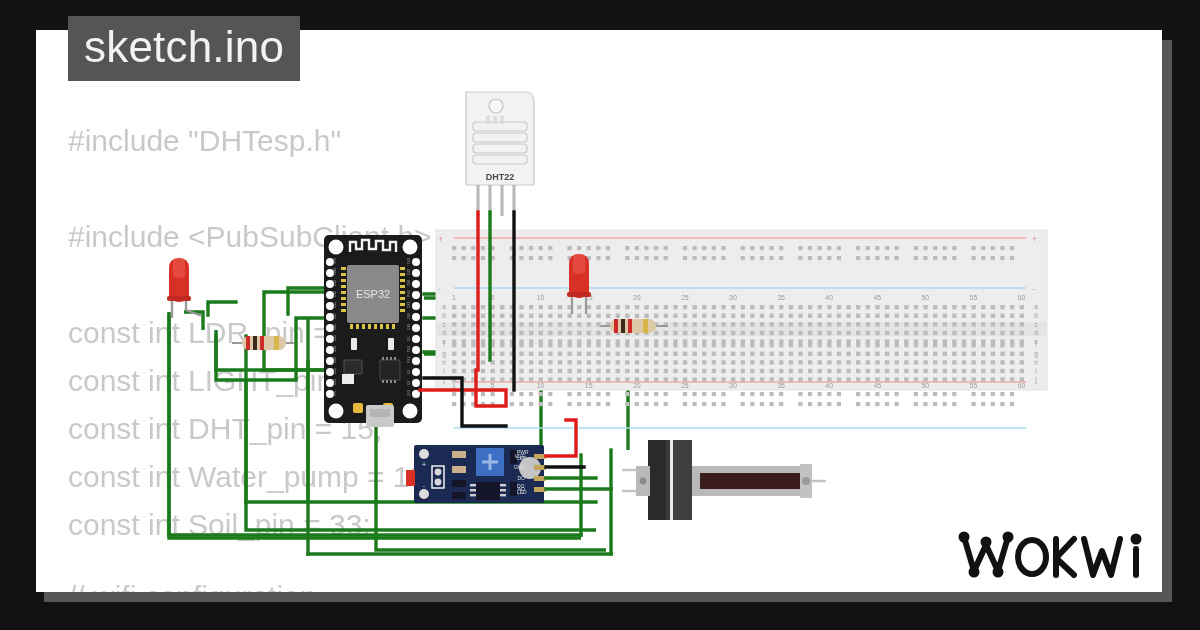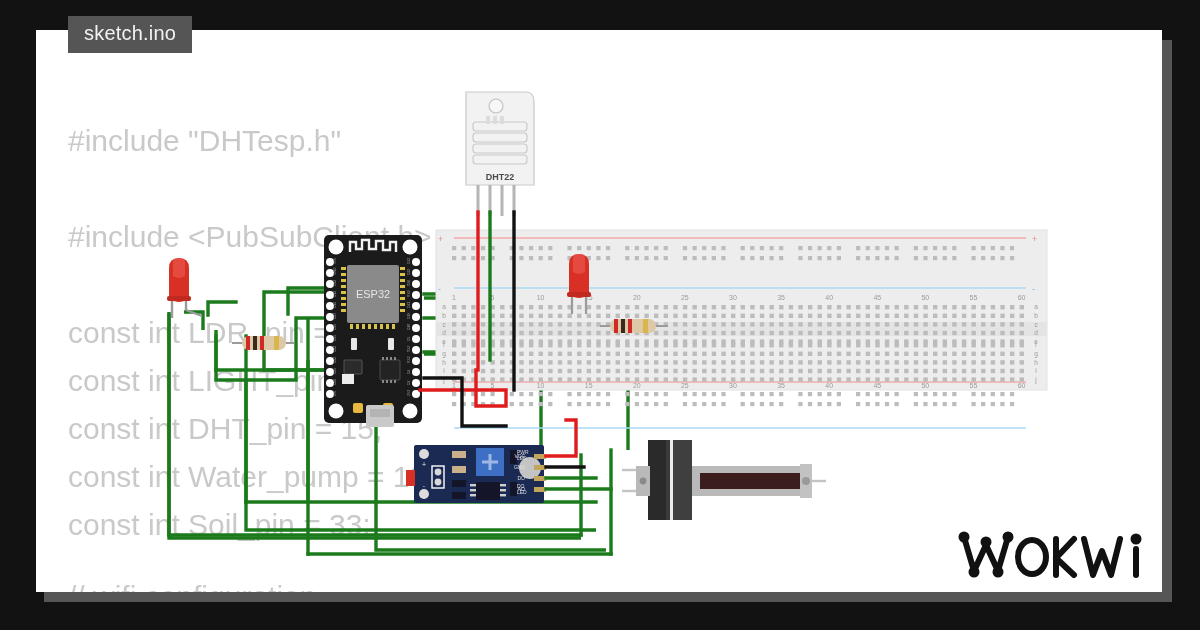--- a/index.html
+++ b/index.html
@@ -19,21 +19,21 @@
     position: absolute; left: 36px; top: 30px;
     width: 1126px; height: 562px; background: #ffffff;
     overflow: hidden;
   }
 
   
   .file-tab {
     position: absolute; left: 68px; top: 16px;
     background: #555555; color: #f2f2f2;
     padding: 6px 16px 8px 16px;
-    font-size: 20px; line-height: 1.15;
+    font-size: 44px; line-height: 1.15;
     letter-spacing: .2px;
     z-index: 40;
     white-space: nowrap;
   }
 
   
   .code-layer {
     position: absolute; left: 0; top: 0; width: 1126px; height: 562px;
     z-index: 5; pointer-events: none;
   }

